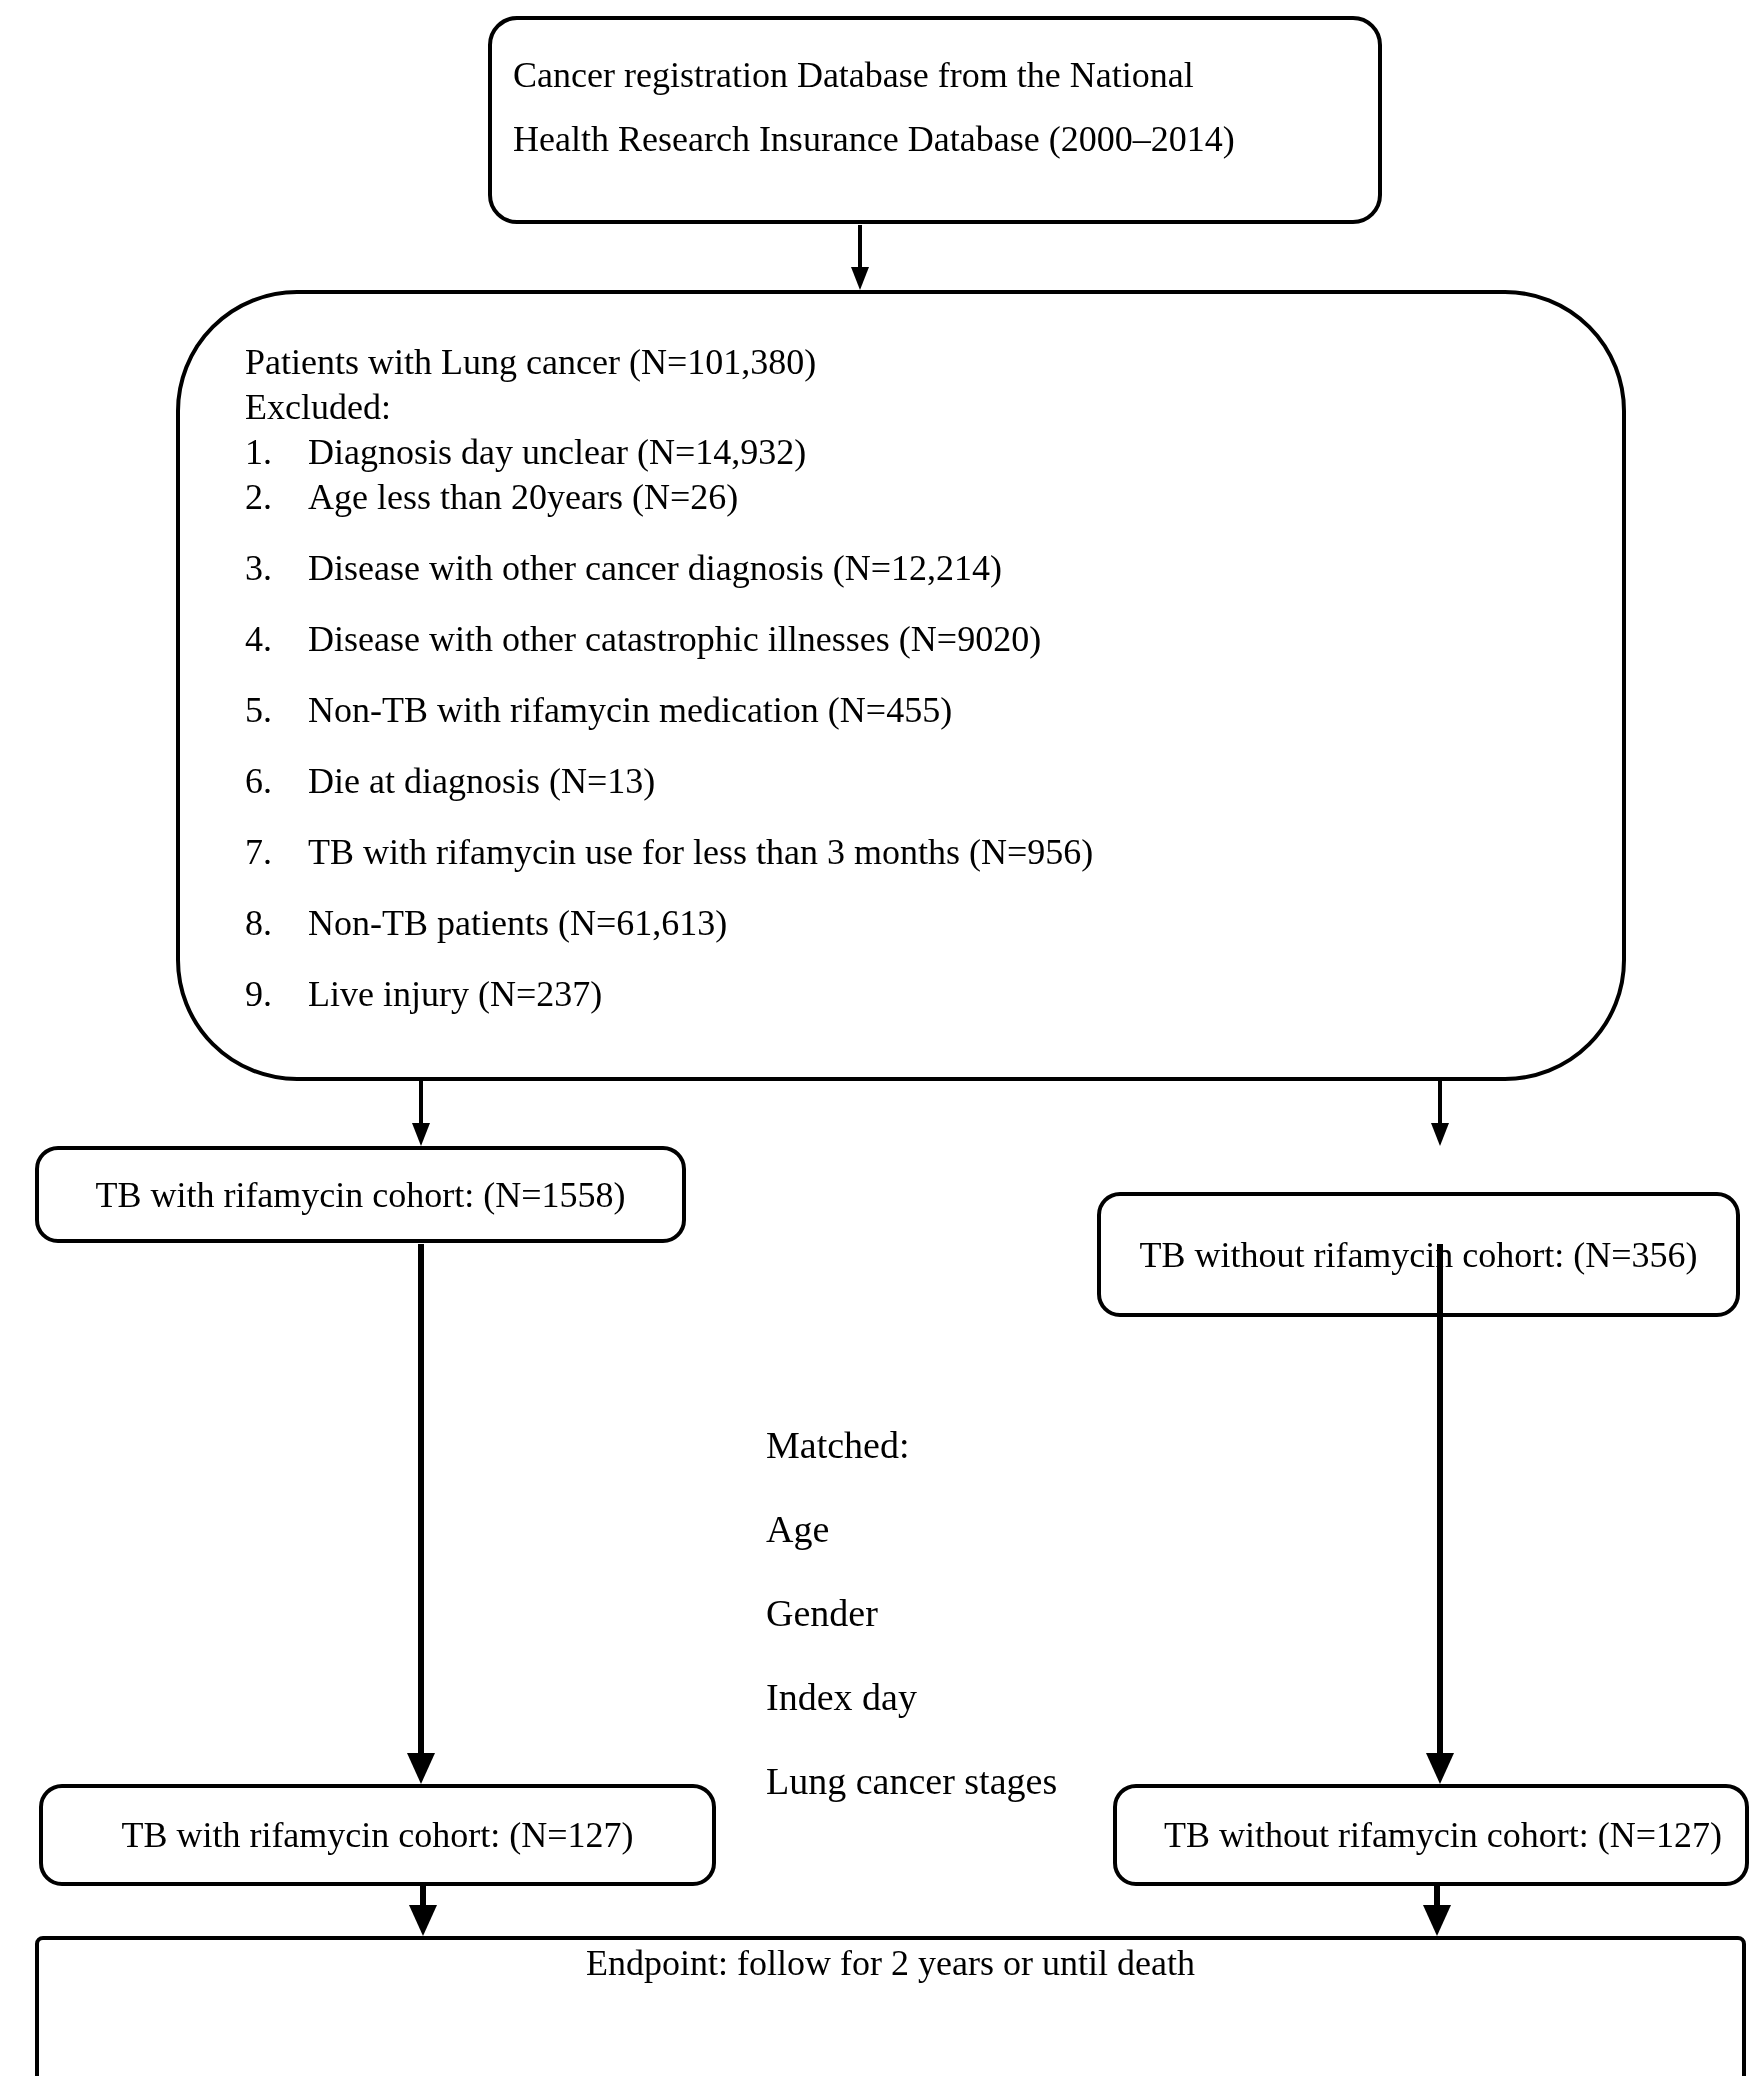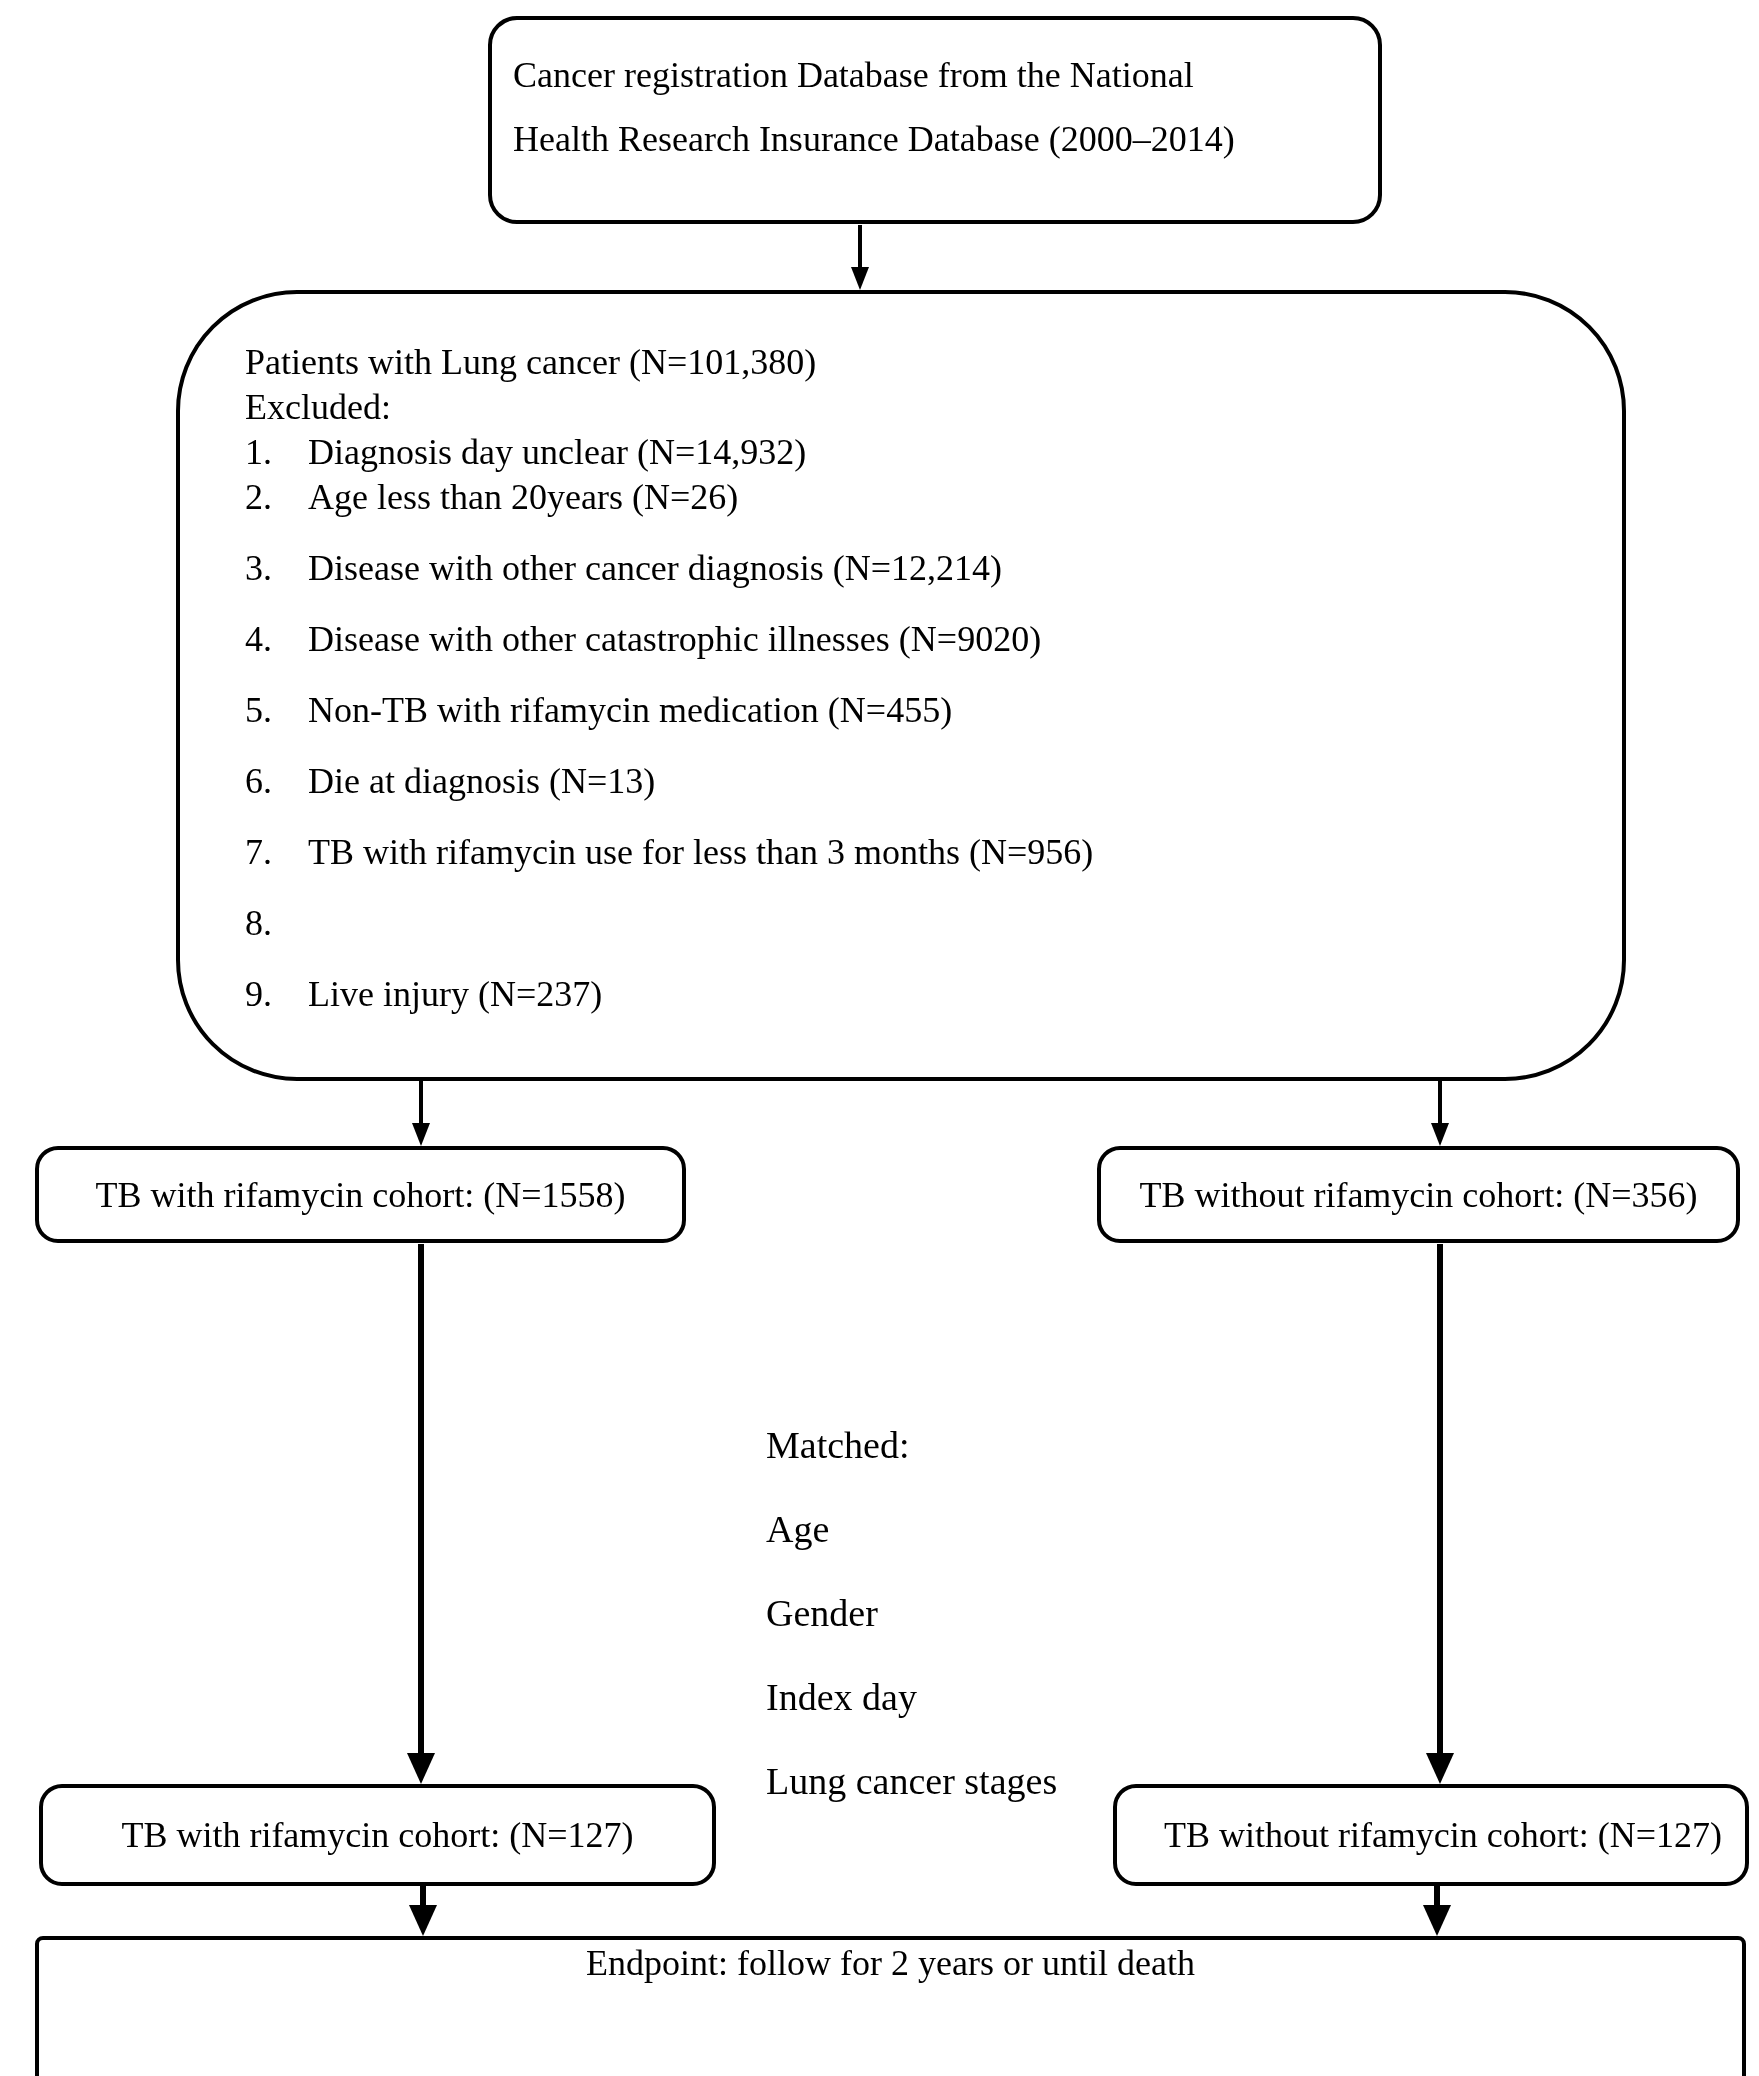--- a/index.html
+++ b/index.html
@@ -56,21 +56,21 @@
   
   .box-cohort {
     border-width: 4.8px;
     border-radius: 23px;
     display: flex;
     align-items: center;
     justify-content: center;
     text-align: center;
   }
   .box-c1-left  { left: 35px;   top: 1146px; width: 651px; height: 97px; }
-  .box-c1-right { left: 1097px; top: 1146px; width: 643px; height: 97px; }
+  .box-c1-right { left: 1097px; top: 1192px; width: 643px; height: 125px; }
   .box-c2-left  { left: 39px;   top: 1784px; width: 677px; height: 102px; }
   .box-c2-right { left: 1113px; top: 1784px; width: 636px; height: 102px; padding-left: 24px; }
 
   
   .box-endpoint {
     left: 35px; top: 1936px;
     width: 1711px; height: 148px;
     border-width: 4.8px;
     border-radius: 8px;
     display: flex;
@@ -159,20 +159,21 @@
     <div class="excl-item sp">
       <span class="num">6.</span>
       <span class="txt">Die at diagnosis (N=13)</span>
     </div>
     <div class="excl-item sp">
       <span class="num">7.</span>
       <span class="txt">TB with rifamycin use for less than 3 months (N=956)</span>
     </div>
     <div class="excl-item sp">
       <span class="num">8.</span>
+      <span class="txt">Non-TB patients (N=61,613)</span>
     </div>
     <div class="excl-item sp">
       <span class="num">9.</span>
       <span class="txt">Live injury (N=237)</span>
     </div>
   </div>
 
   <div class="arrow" style="left:421px; top:1081px; height:65px;">
     <div class="shaft"></div>
     <div class="head"></div>

